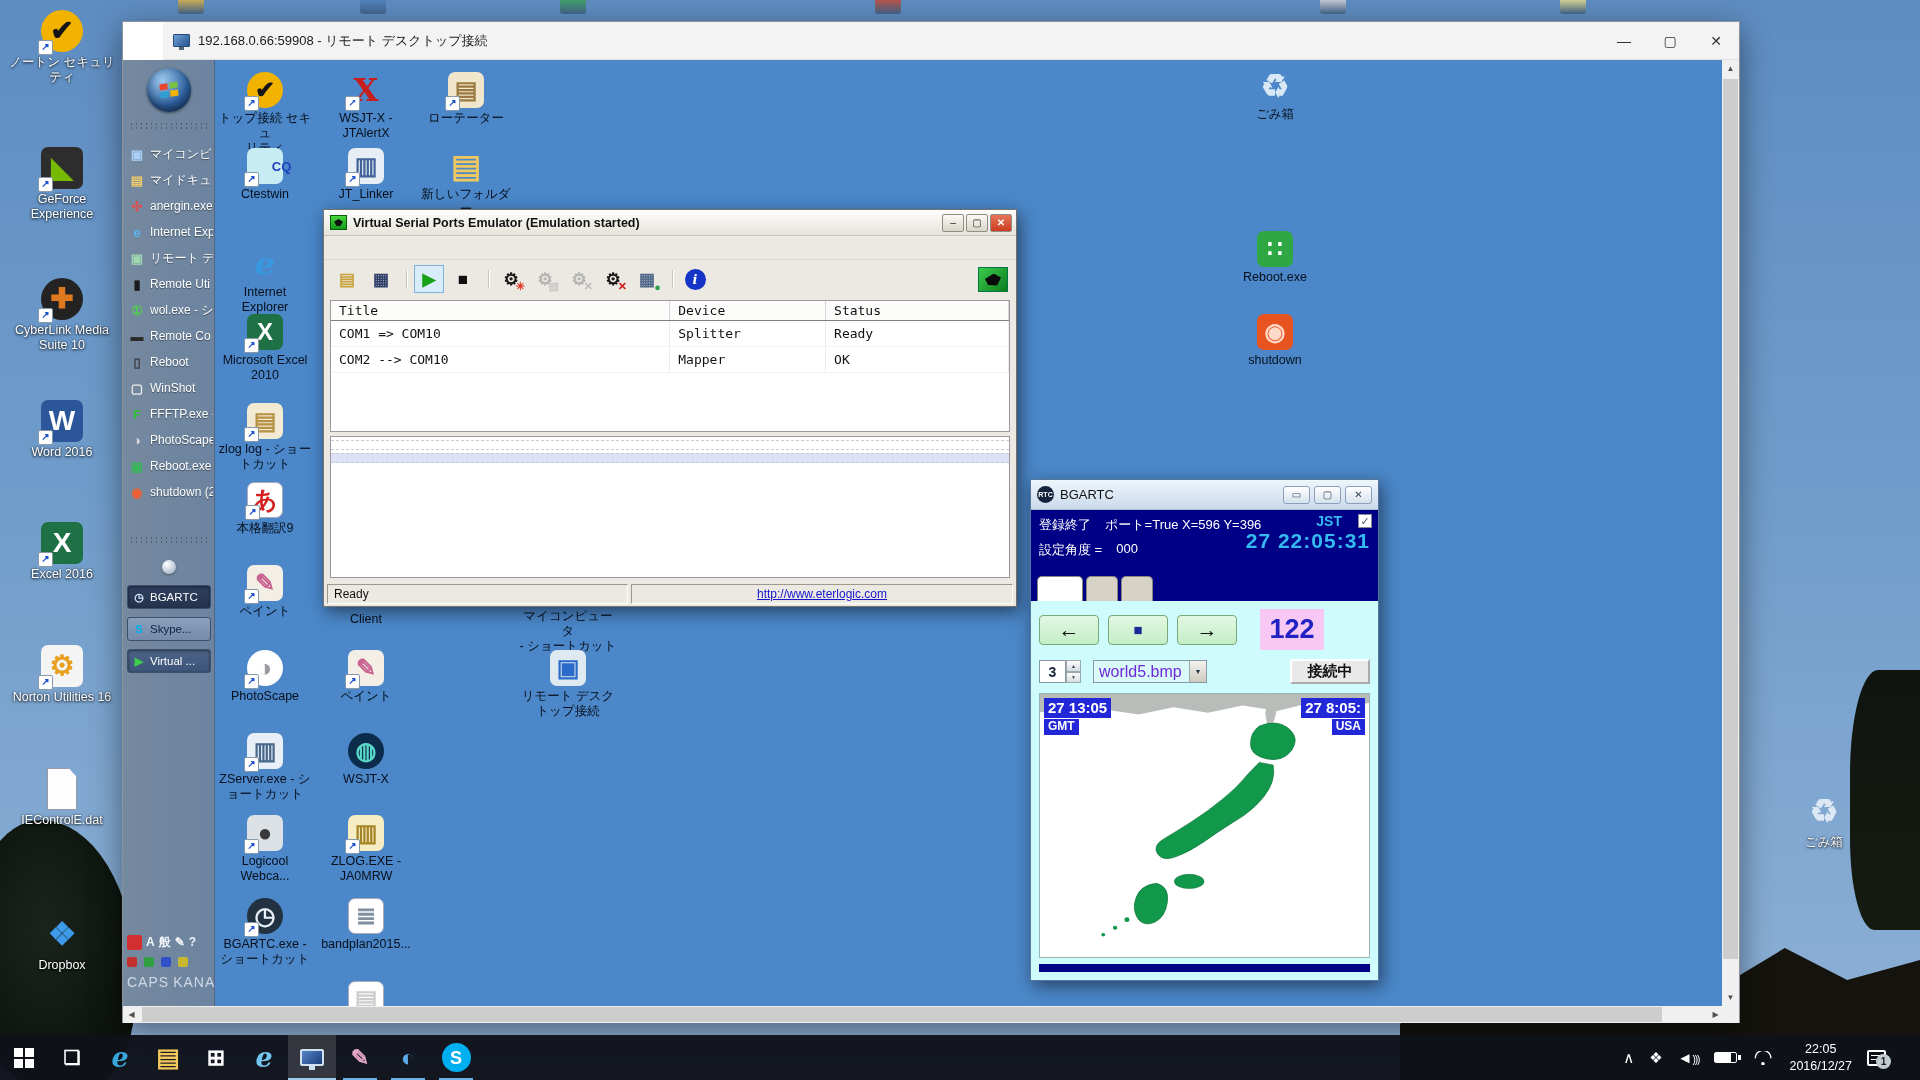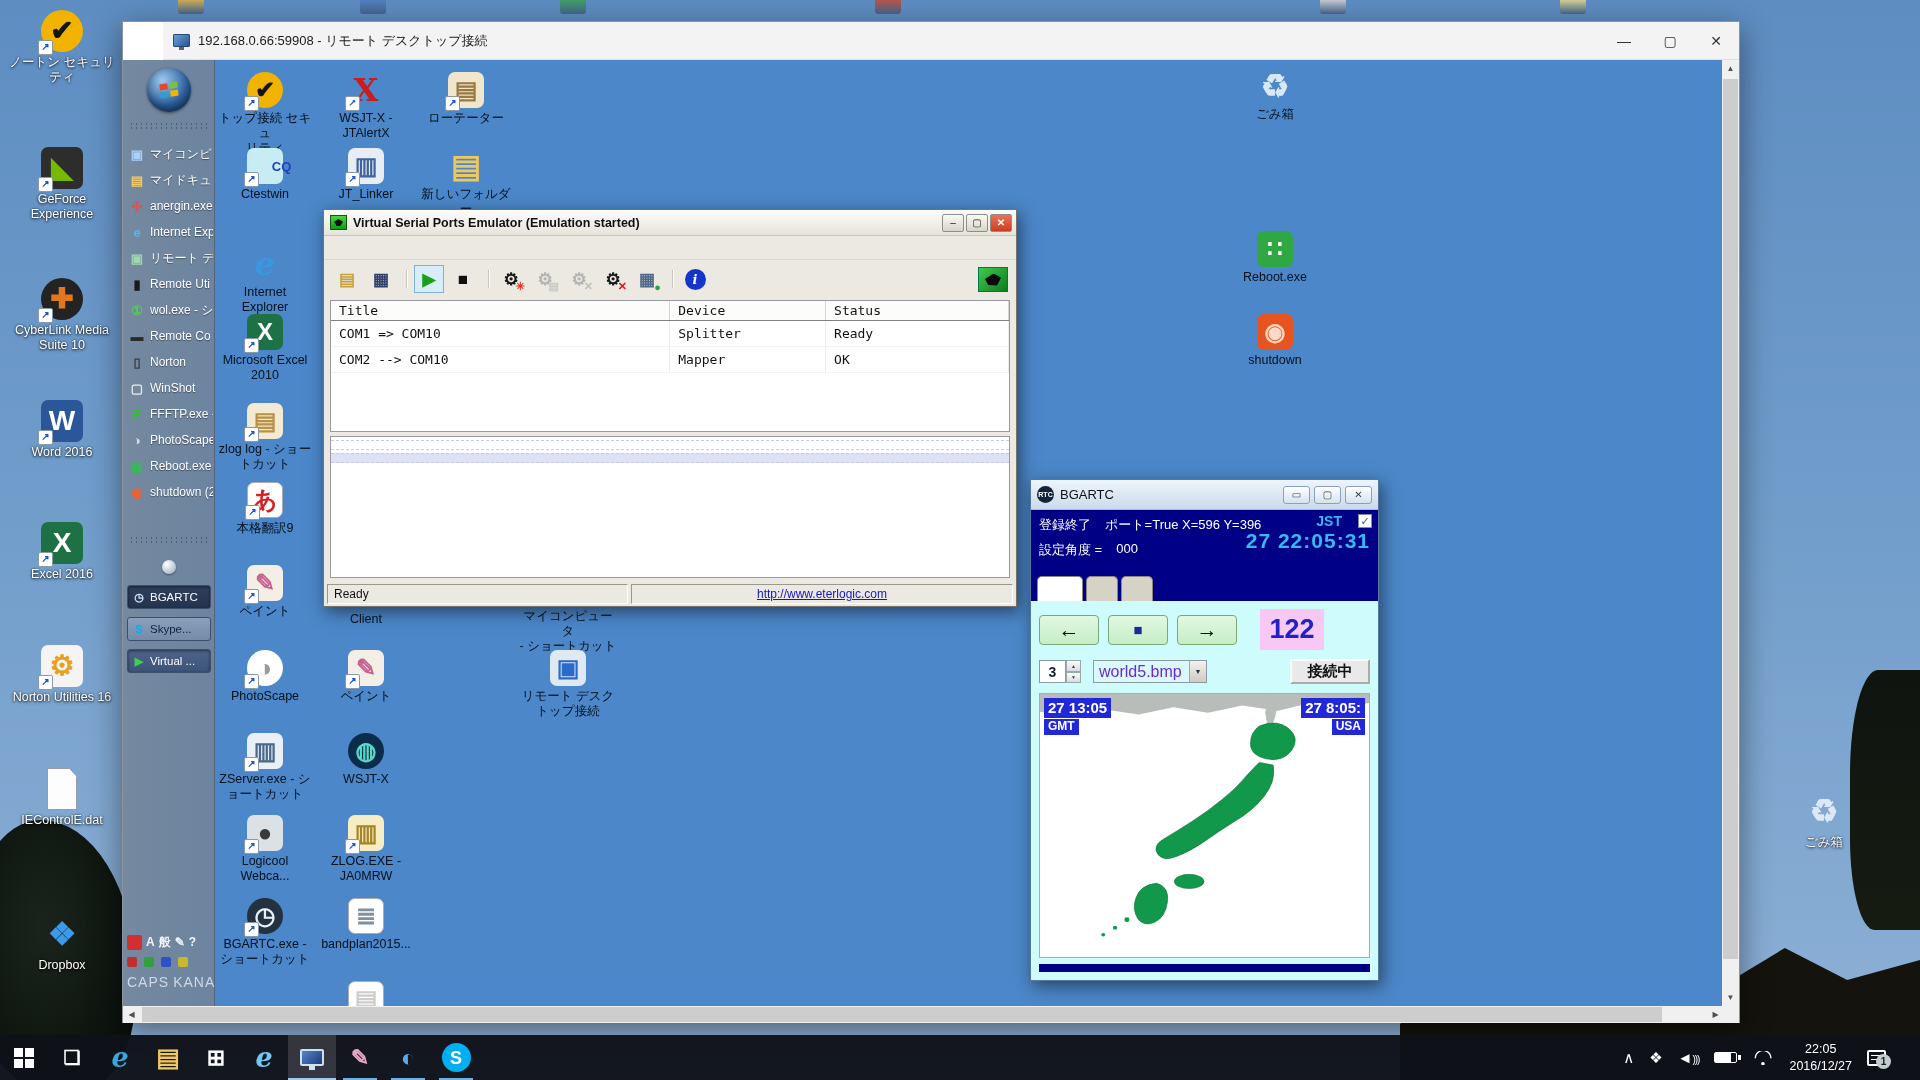--- a/index.html
+++ b/index.html
@@ -313,21 +313,21 @@
             <div class="sb-item" style="top: 265px;">
               <span class="sb-ic icbox" style="color: rgb(42, 42, 42);">
                 <span class="g">▬</span>
               </span>
               <span class="sb-lbl">Remote Co</span>
             </div>
             <div class="sb-item" style="top: 291px;">
               <span class="sb-ic icbox" style="color: rgb(58, 58, 66);">
                 <span class="g">▯</span>
               </span>
-              <span class="sb-lbl">Norton</span>
+              <span class="sb-lbl">Reboot</span>
             </div>
             <div class="sb-item" style="top: 317px;">
               <span class="sb-ic icbox" style="color: rgb(232, 232, 232);">
                 <span class="g">▢</span>
               </span>
               <span class="sb-lbl">WinShot</span>
             </div>
             <div class="sb-item" style="top: 343px;">
               <span class="sb-ic icbox" style="color: rgb(48, 192, 48);">
                 <span class="g">F</span>

